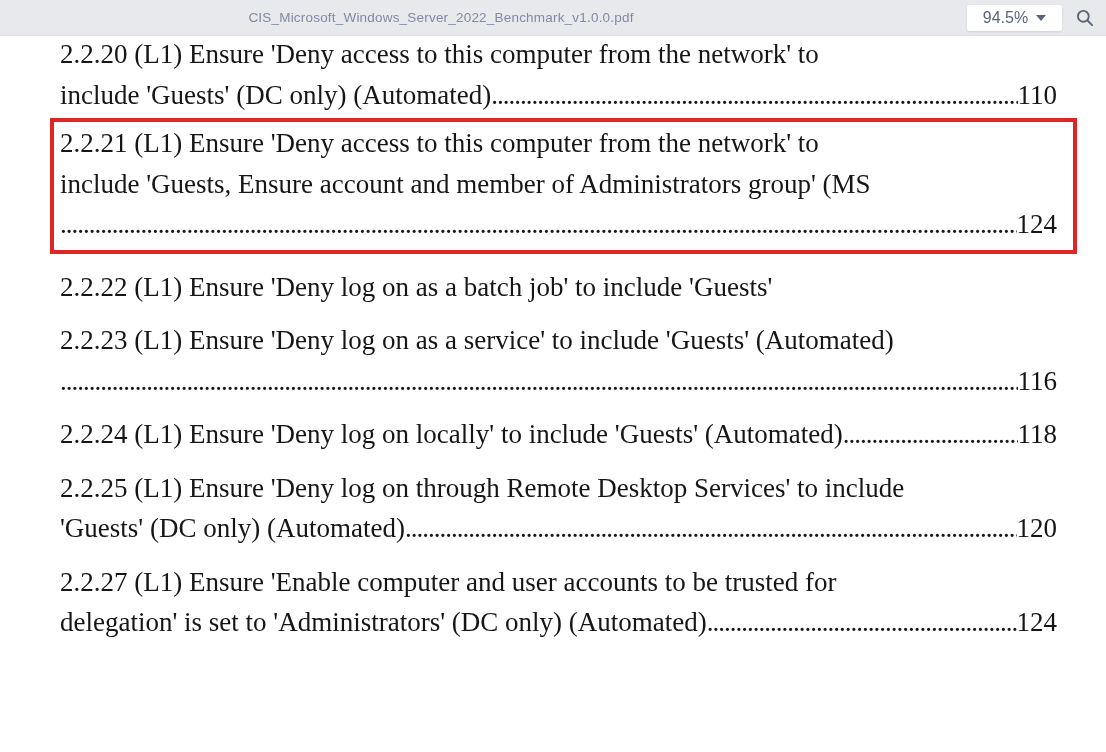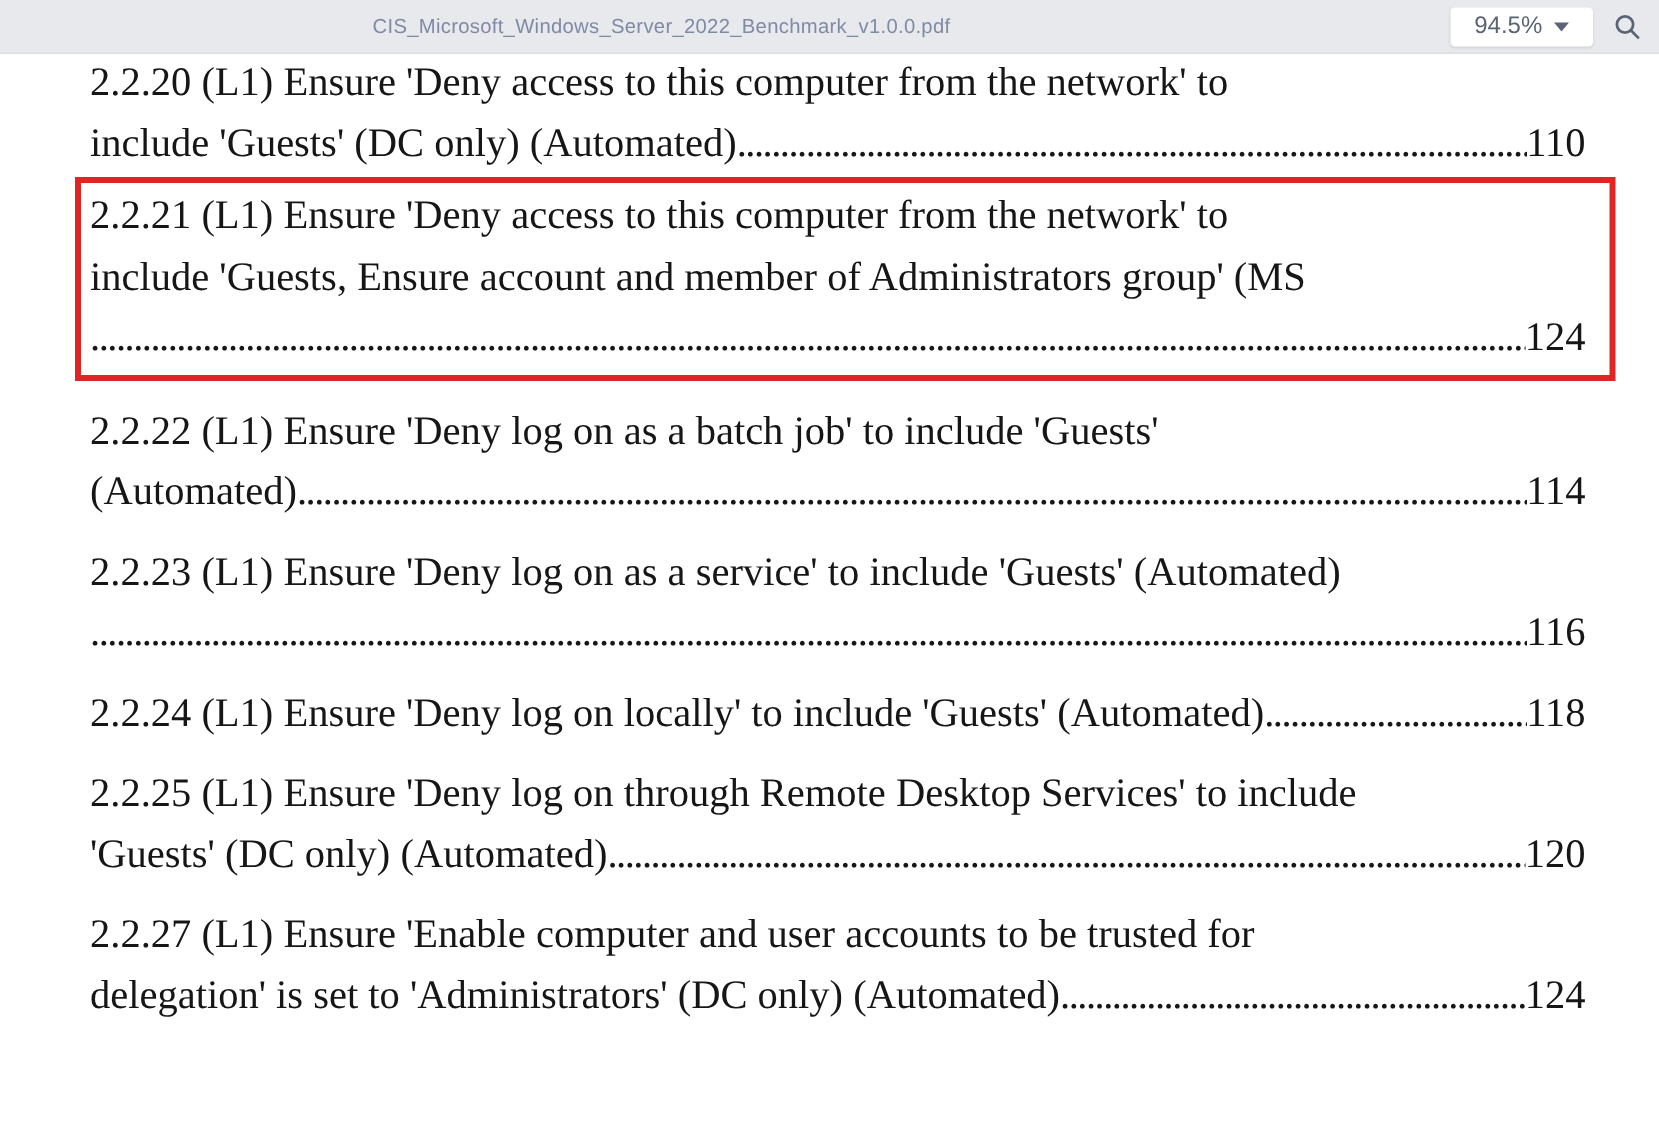--- a/index.html
+++ b/index.html
@@ -137,25 +137,20 @@
         <div class="entry highlighted">
           <div class="line">2.2.21 (L1) Ensure 'Deny access to this computer from the network' to</div>
           <div class="line">include 'Guests, Ensure account and member of Administrators group' (MS</div>
           <div class="line lastline">
             <span class="dots"></span>
             <span class="pg">124</span>
           </div>
         </div>
         <div class="entry">
           <div class="line">2.2.22 (L1) Ensure 'Deny log on as a batch job' to include 'Guests'</div>
-          <div class="line lastline">
-            <span class="t">(Automated) </span>
-            <span class="dots"></span>
-            <span class="pg">114</span>
-          </div>
         </div>
         <div class="entry">
           <div class="line">2.2.23 (L1) Ensure 'Deny log on as a service' to include 'Guests' (Automated)</div>
           <div class="line lastline">
             <span class="t"></span>
             <span class="dots"></span>
             <span class="pg">116</span>
           </div>
         </div>
         <div class="entry">

